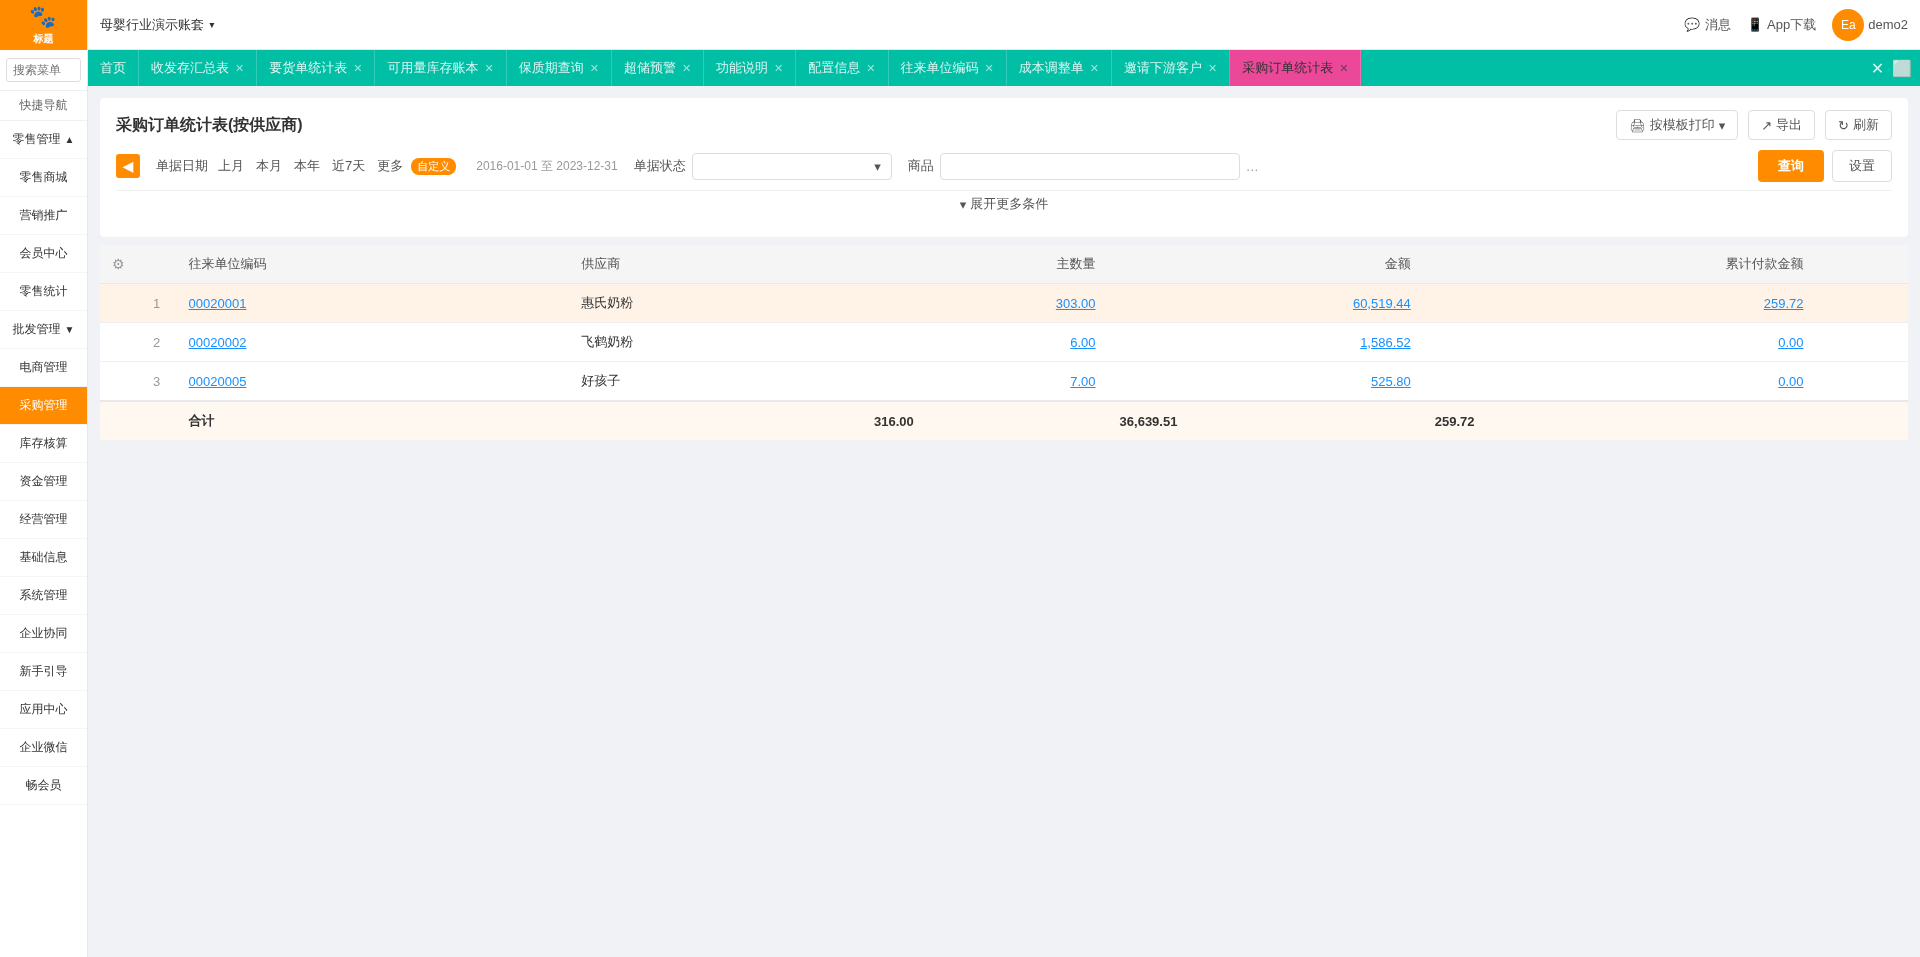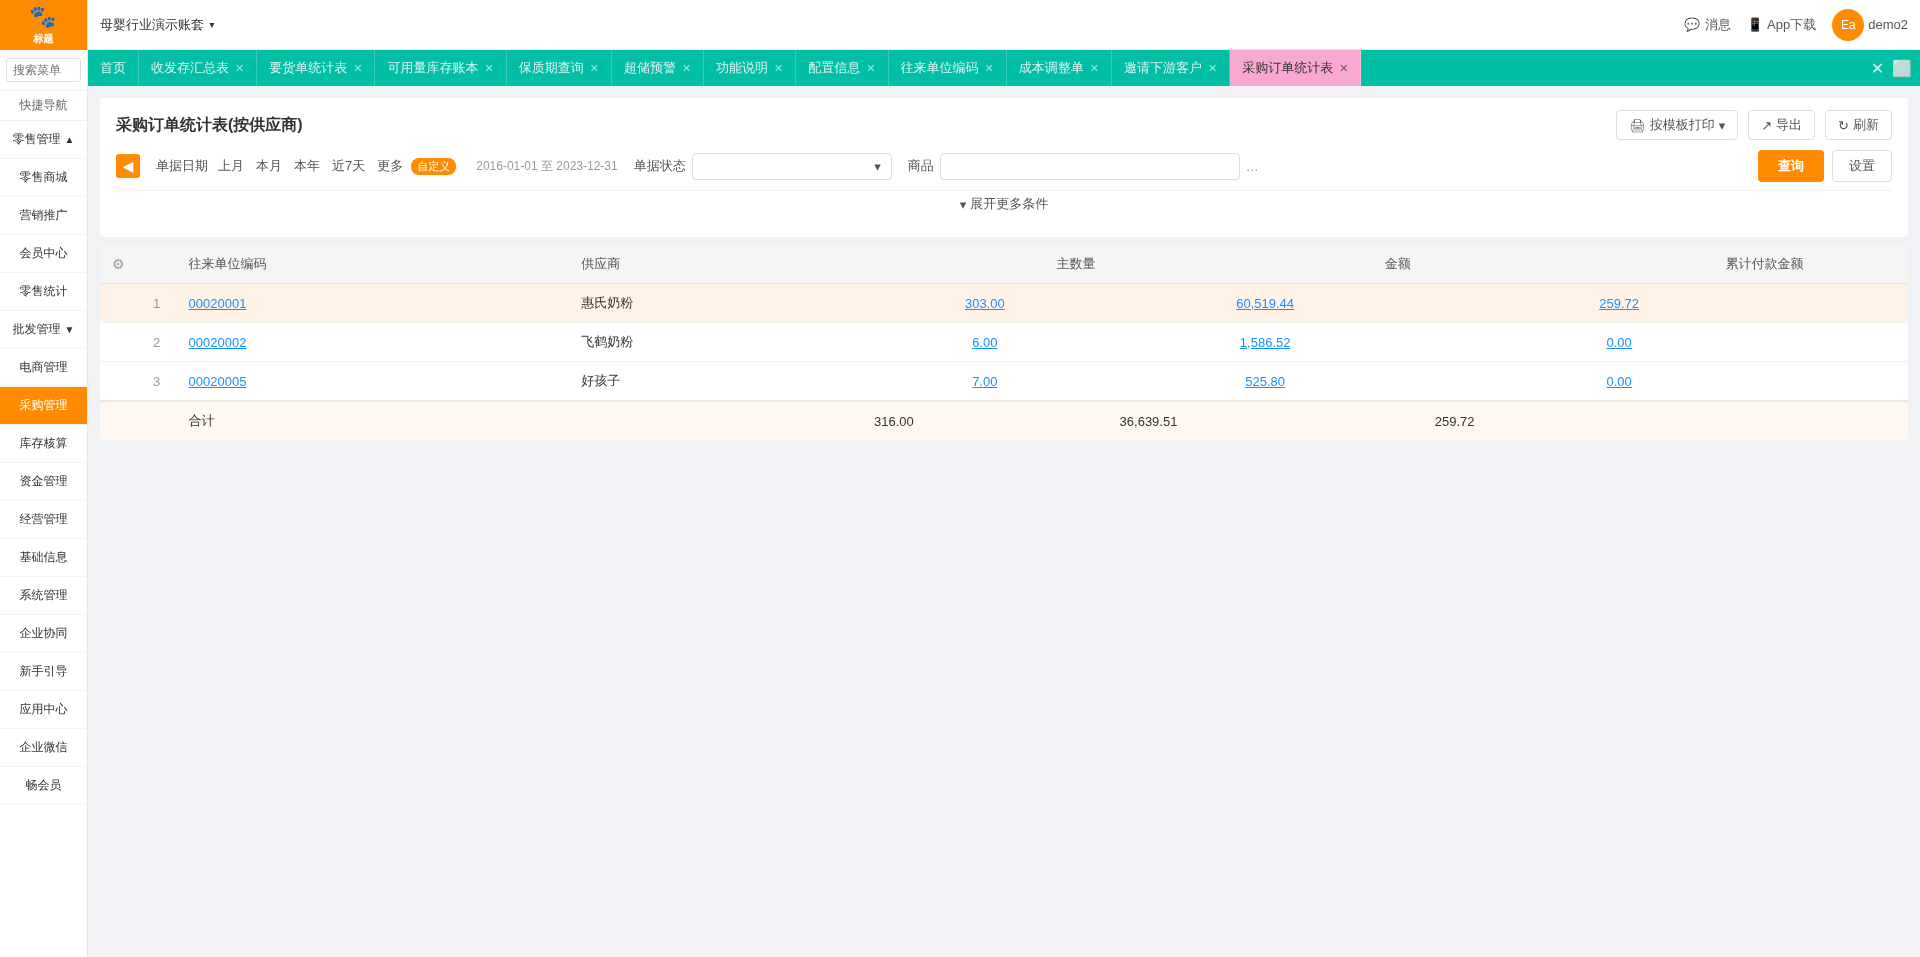--- a/index.html
+++ b/index.html
@@ -139,21 +139,21 @@
       padding: 0 12px;
       display: flex;
       align-items: center;
       gap: 4px;
       font-size: 13px;
       color: rgba(255,255,255,0.85);
       cursor: pointer;
       white-space: nowrap;
       border-right: 1px solid rgba(255,255,255,0.2);
     }
-    .tab-item.active { background: #f9a8d4; color: #333; align-items: center; }
+    .tab-item.active { background: #ec4899; color: #333; align-items: center; }
     .tab-close {
       font-size: 11px;
       opacity: 0.7;
       margin-left: 2px;
     }
     #tabbar-end {
       display: flex;
       align-items: center;
       margin-left: auto;
       padding: 0 8px;
@@ -378,34 +378,34 @@
     tbody tr {
       border-bottom: 1px solid #f0f0f0;
     }
     tbody tr.highlighted { background: #fff3e8; }
     tbody td {
       padding: 10px 12px;
       font-size: 13px;
       color: #333;
     }
     tbody td.center { text-align: center; }
-    tbody td.right { text-align: center; }
+    tbody td.right { text-align: right; }
     .link-text {
       color: #1890ff;
       text-decoration: underline;
       cursor: pointer;
     }
     tfoot tr {
       background: #fff8f0;
     }
     tfoot td {
       padding: 10px 12px;
       font-size: 13px;
       color: #333;
-      font-weight: normal;
+      font-weight: bold;
       border-top: 2px solid #e8e8e8;
     }
     tfoot td.right { text-align: left; }
 
     .row-num {
       color: #999;
       text-align: center;
     }
     .settings-col {
       width: 36px;

